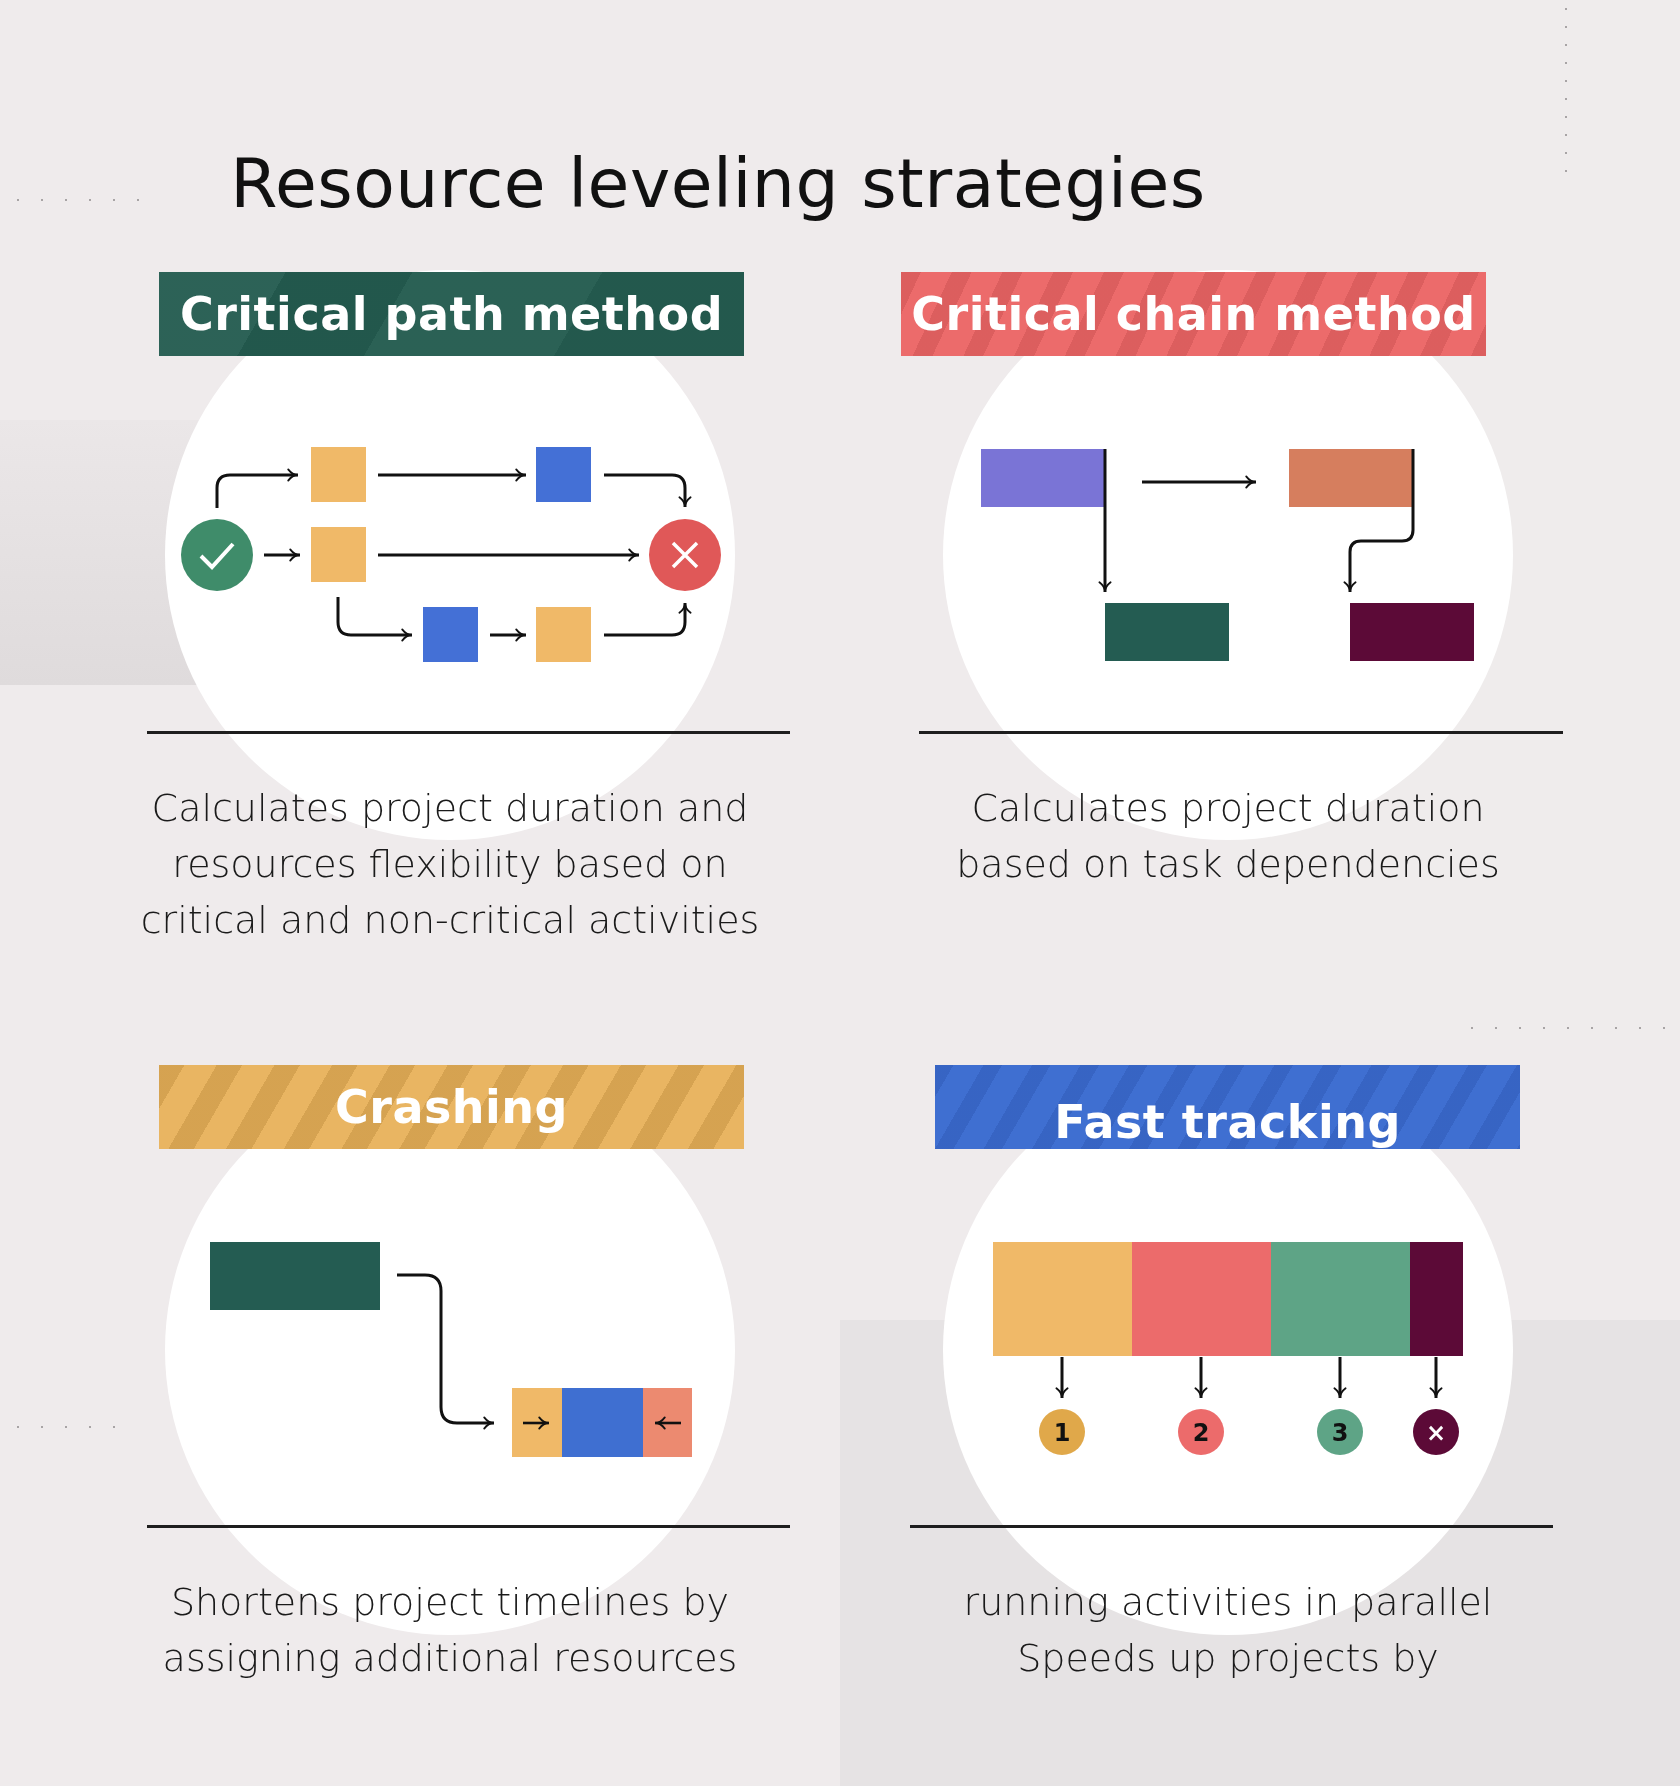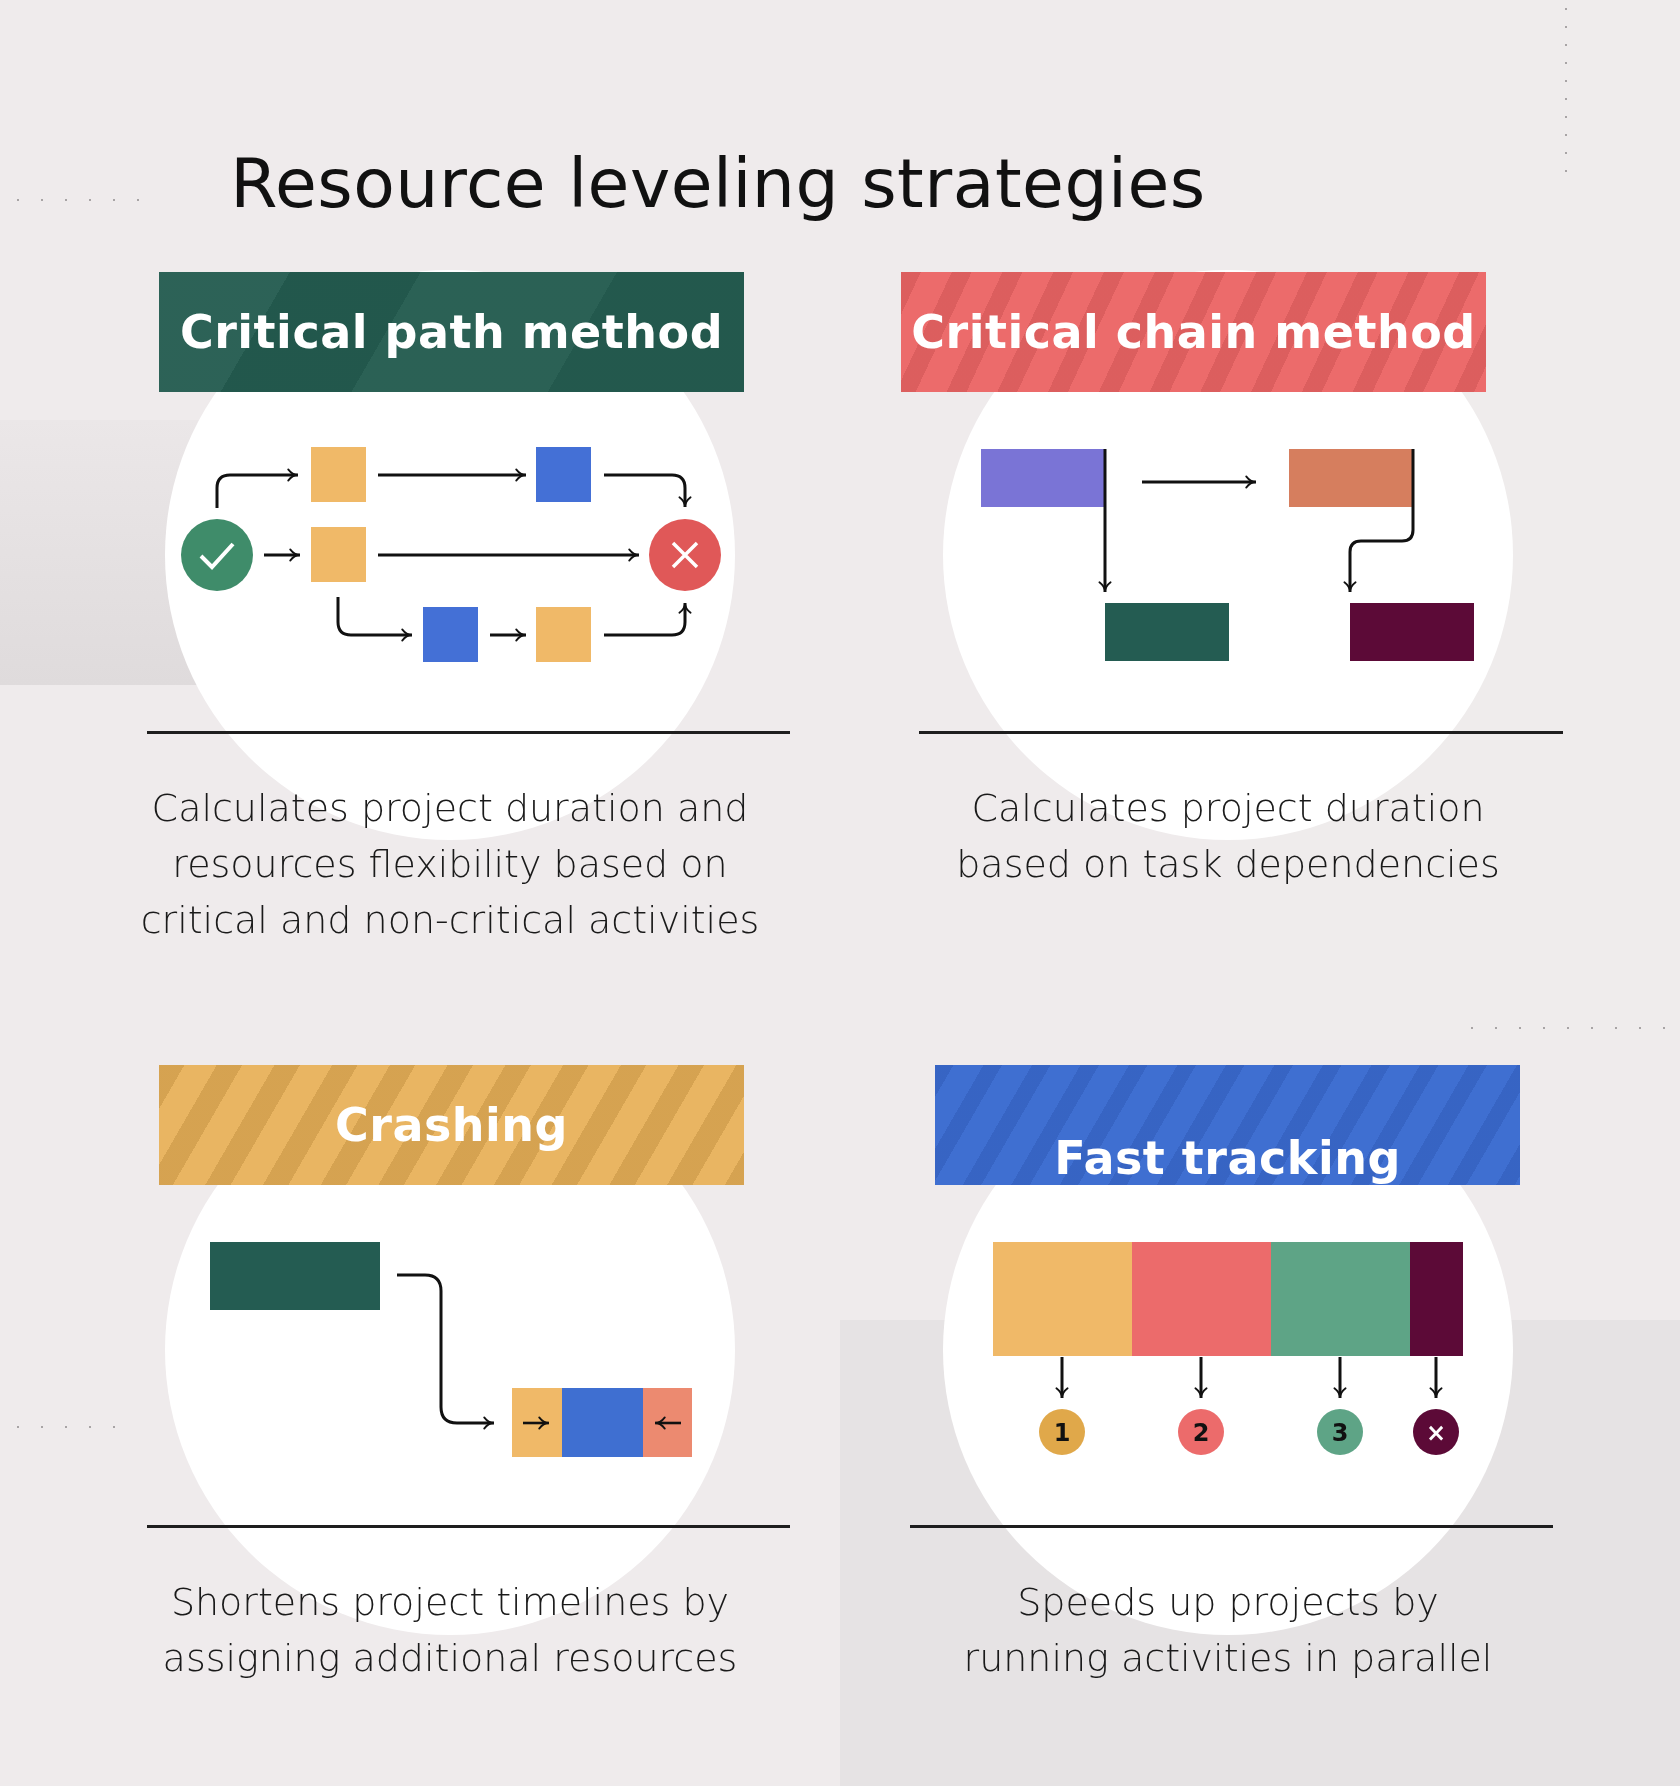--- a/index.html
+++ b/index.html
@@ -12,21 +12,21 @@
     .bg-patch { position: absolute; }
     .dots-h { position: absolute; height: 2px; background-image: radial-gradient(circle, #a8a4a5 1px, transparent 1.4px); background-size: 24px 2px; background-repeat: repeat-x; }
     .dots-v { position: absolute; width: 2px; background-image: radial-gradient(circle, #a8a4a5 1px, transparent 1.4px); background-size: 2px 18px; background-repeat: repeat-y; }
     .title {
       position: absolute; left: 0; top: 98px; width: 1436px; text-align: center;
       font-size: 68px; font-weight: 400; letter-spacing: 0.5px; color: #111;
       font-family: "DejaVu Sans", sans-serif;
     }
     .circle { position: absolute; width: 570px; height: 570px; border-radius: 50%; background: #ffffff; }
     .header-bar {
-      position: absolute; width: 585px; height: 120px;
+      position: absolute; width: 585px; height: 84px;
       display: flex; align-items: center; justify-content: center;
       color: #ffffff; font-weight: 700; font-size: 46px; letter-spacing: 0.5px;
       font-family: "DejaVu Sans", sans-serif;
       overflow: hidden;
     }
     .header-bar span { position: relative; z-index: 2; }
     .header-bar .tex { position: absolute; inset: 0; z-index: 1; }
     .divider { position: absolute; height: 3px; background: #1e1e1e; }
     .desc {
       position: absolute; width: 700px; text-align: center;
@@ -160,15 +160,15 @@
 </div>
 <div class="desc" style="left:878px;top:780px;">
   <div>Calculates project duration</div>
   <div>based on task dependencies</div>
 </div>
 <div class="desc" style="left:100px;top:1574px;">
   <div>Shortens project timelines by</div>
   <div>assigning additional resources</div>
 </div>
 <div class="desc" style="left:878px;top:1574px;">
+  <div>running activities in parallel</div>
   <div>Speeds up projects by</div>
-  <div>running activities in parallel</div>
 </div>
 
 </body></html>

